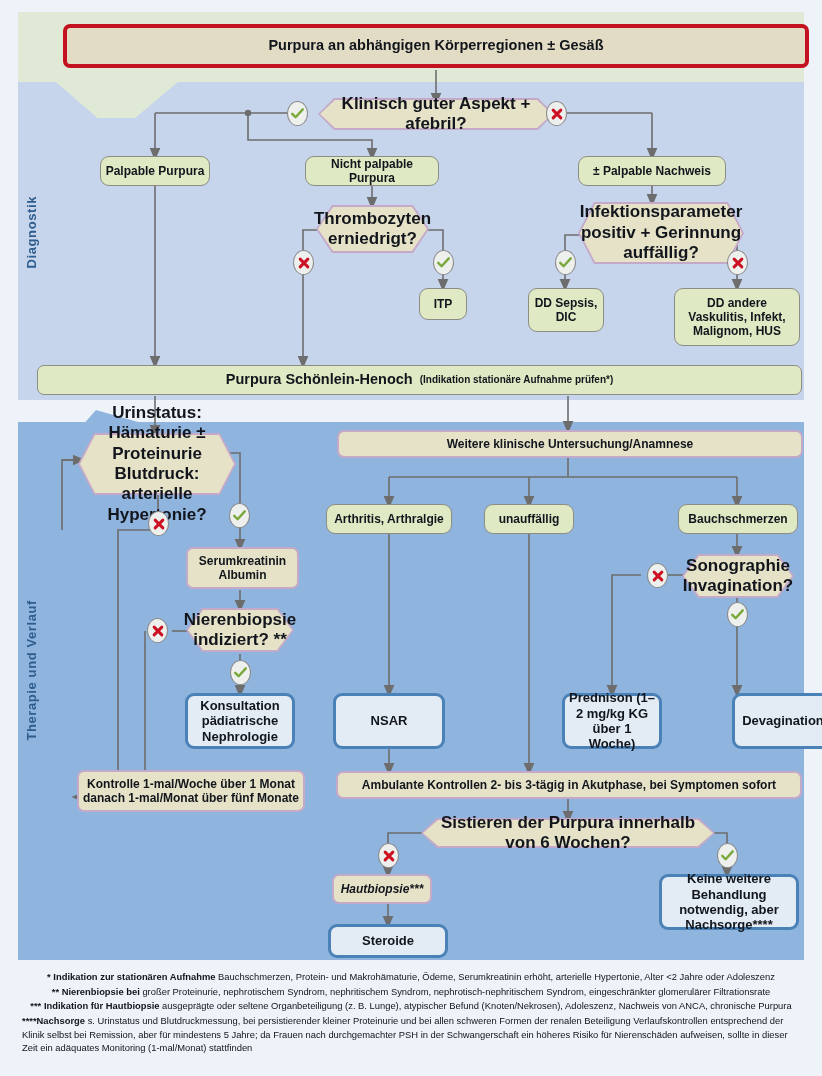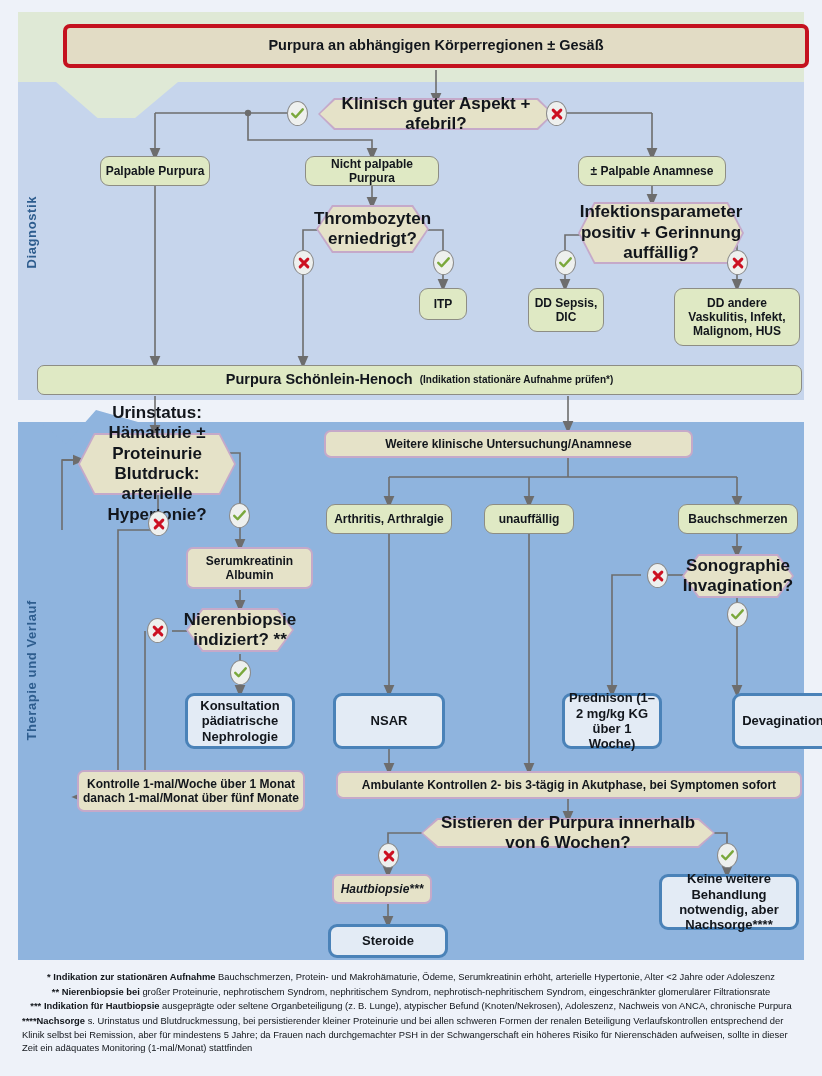--- a/index.html
+++ b/index.html
@@ -187,21 +187,21 @@
   </div>
   <div class="badge" style="left:546px;top:101px;">
     <svg width="14" height="14" viewBox="0 0 16 16">
         <path d="M3.6,3.6 L12.4,12.4 M12.4,3.6 L3.6,12.4" stroke="#cc1122" stroke-width="3.4" stroke-linecap="round"></path>
         <circle cx="8" cy="8" r="2.2" fill="#cc1122"></circle>
       </svg>
   </div>
 
   <div class="node n-green" style="left:100px;top:156px;width:110px;height:30px;">Palpable Purpura</div>
   <div class="node n-green" style="left:305px;top:156px;width:134px;height:30px;">Nicht palpable Purpura</div>
-  <div class="node n-green" style="left:578px;top:156px;width:148px;height:30px;">± Palpable Anamnese</div>
+  <div class="node n-green" style="left:578px;top:156px;width:148px;height:30px;">± Palpable Nachweis</div>
 
   <div class="n-hex" style="left:316px;top:205px;width:113px;height:48px;">
     <span class="hexbg"></span>
     <span class="hexin"></span>
     <span class="hextxt" style="padding:0 14px;">Thrombozyten erniedrigt?</span>
   </div>
   <div class="badge" style="left:293px;top:250px;">
     <svg width="14" height="14" viewBox="0 0 16 16">
         <path d="M3.6,3.6 L12.4,12.4 M12.4,3.6 L3.6,12.4" stroke="#cc1122" stroke-width="3.4" stroke-linecap="round"></path>
         <circle cx="8" cy="8" r="2.2" fill="#cc1122"></circle>
@@ -249,27 +249,27 @@
         <path d="M2.4,8.4 L6,12 L13.6,3.6" stroke="#7aa83c" stroke-width="2.6" fill="none" stroke-linecap="round" stroke-linejoin="round"></path>
       </svg>
   </div>
   <div class="badge" style="left:148px;top:511px;">
     <svg width="14" height="14" viewBox="0 0 16 16">
         <path d="M3.6,3.6 L12.4,12.4 M12.4,3.6 L3.6,12.4" stroke="#cc1122" stroke-width="3.4" stroke-linecap="round"></path>
         <circle cx="8" cy="8" r="2.2" fill="#cc1122"></circle>
       </svg>
   </div>
 
-  <div class="node n-tan" style="left:324px;top:430px;width:369px;height:28px;">Weitere klinische Untersuchung/Anamnese</div>
+  <div class="node n-tan" style="left:337px;top:430px;width:466px;height:28px;">Weitere klinische Untersuchung/Anamnese</div>
 
   <div class="node n-green" style="left:326px;top:504px;width:126px;height:30px;">Arthritis, Arthralgie</div>
   <div class="node n-green" style="left:484px;top:504px;width:90px;height:30px;">unauffällig</div>
   <div class="node n-green" style="left:678px;top:504px;width:120px;height:30px;">Bauchschmerzen</div>
 
-  <div class="node n-tan" style="left:186px;top:547px;width:127px;height:42px;">Serumkreatinin Albumin</div>
+  <div class="node n-tan" style="left:186px;top:547px;width:113px;height:42px;">Serumkreatinin Albumin</div>
 
   <div class="n-hex" style="left:682px;top:554px;width:112px;height:44px;">
     <span class="hexbg"></span>
     <span class="hexin"></span>
     <span class="hextxt" style="padding:0 12px;">Sonographie Invagination?</span>
   </div>
   <div class="badge" style="left:647px;top:563px;">
     <svg width="14" height="14" viewBox="0 0 16 16">
         <path d="M3.6,3.6 L12.4,12.4 M12.4,3.6 L3.6,12.4" stroke="#cc1122" stroke-width="3.4" stroke-linecap="round"></path>
         <circle cx="8" cy="8" r="2.2" fill="#cc1122"></circle>

